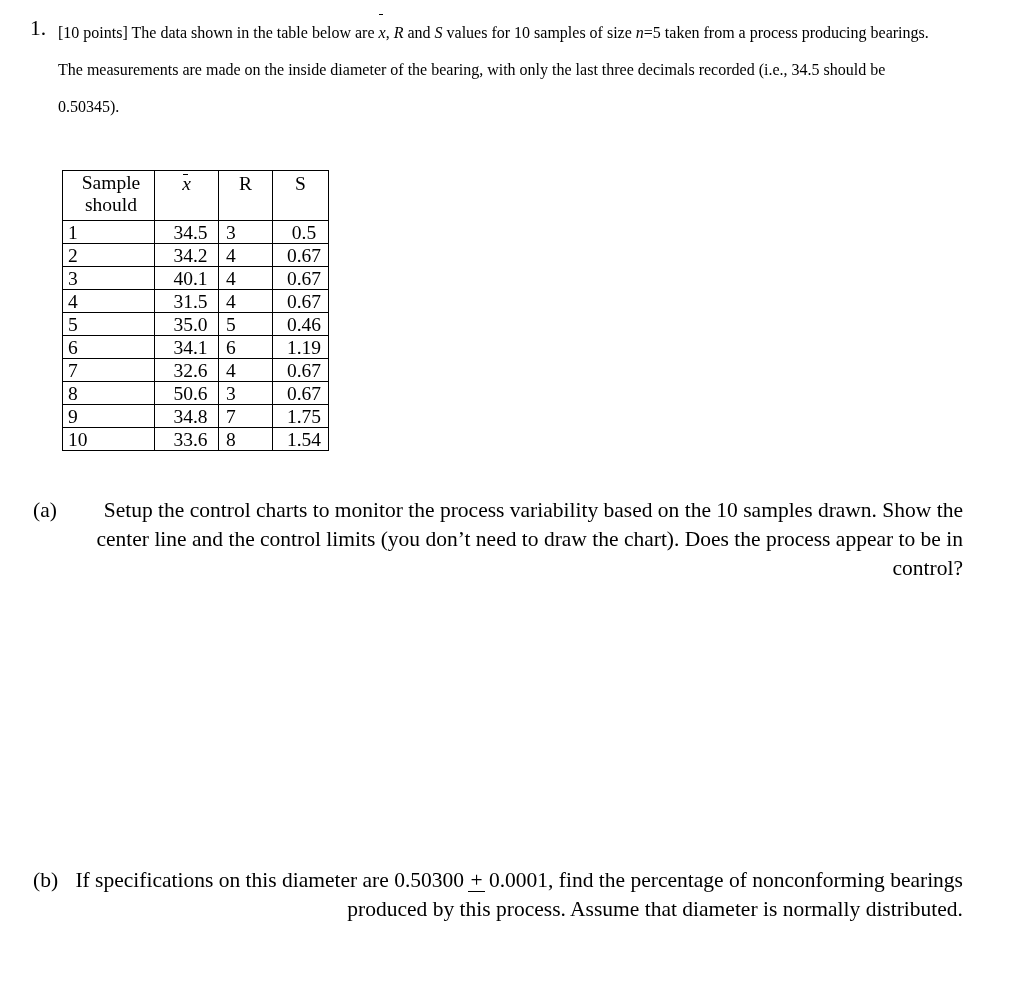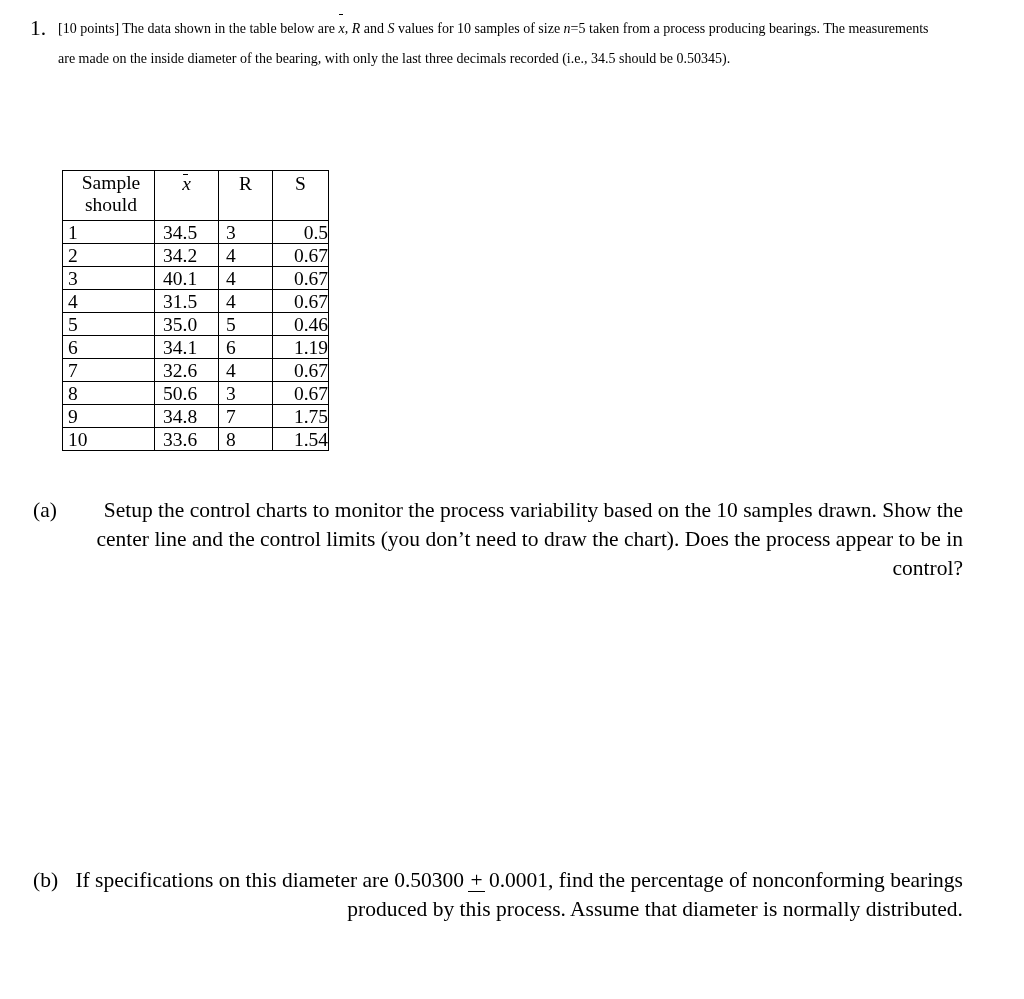--- a/index.html
+++ b/index.html
@@ -34,22 +34,22 @@
     align-items: flex-start;
   }
   .q-number {
     width: 28px;
     flex: 0 0 28px;
     font-size: 21.5px;
     line-height: 29px;
   }
   .q-body {
     flex: 1 1 auto;
-    font-size: 14px;
-    line-height: 30px;
+    font-size: 16px;
+    line-height: 37px;
     text-align: left;
   }
   .q-body p {
     margin: 0;
   }
 
   .it { font-style: italic; }
 
   
   .xbar {
@@ -108,23 +108,23 @@
     padding: 1px 0 2px 5px;
     height: 46px;
     vertical-align: top;
     line-height: 22px;
   }
   table.data th.hdr-xbar { width: 63px; text-align: center; vertical-align: top; padding-top: 2px; }
   table.data th.hdr-r    { width: 53px; text-align: center; vertical-align: top; padding-top: 2px; }
   table.data th.hdr-s    { width: 55px; text-align: center; vertical-align: top; padding-top: 2px; }
 
   table.data td.c-sample { text-align: left; padding-left: 5px; }
-  table.data td.c-xbar   { text-align: left; padding-left: 8px; }
+  table.data td.c-xbar   { text-align: center; padding-left: 8px; }
   table.data td.c-r      { text-align: left; padding-left: 7px; }
-  table.data td.c-s      { text-align: right; padding-left: 7px; }
+  table.data td.c-s      { text-align: center; padding-left: 7px; }
 
   
   .part {
     position: absolute;
     width: 930px;
     display: flex;
     align-items: flex-start;
     font-size: 21.5px;
     line-height: 29px;
   }

